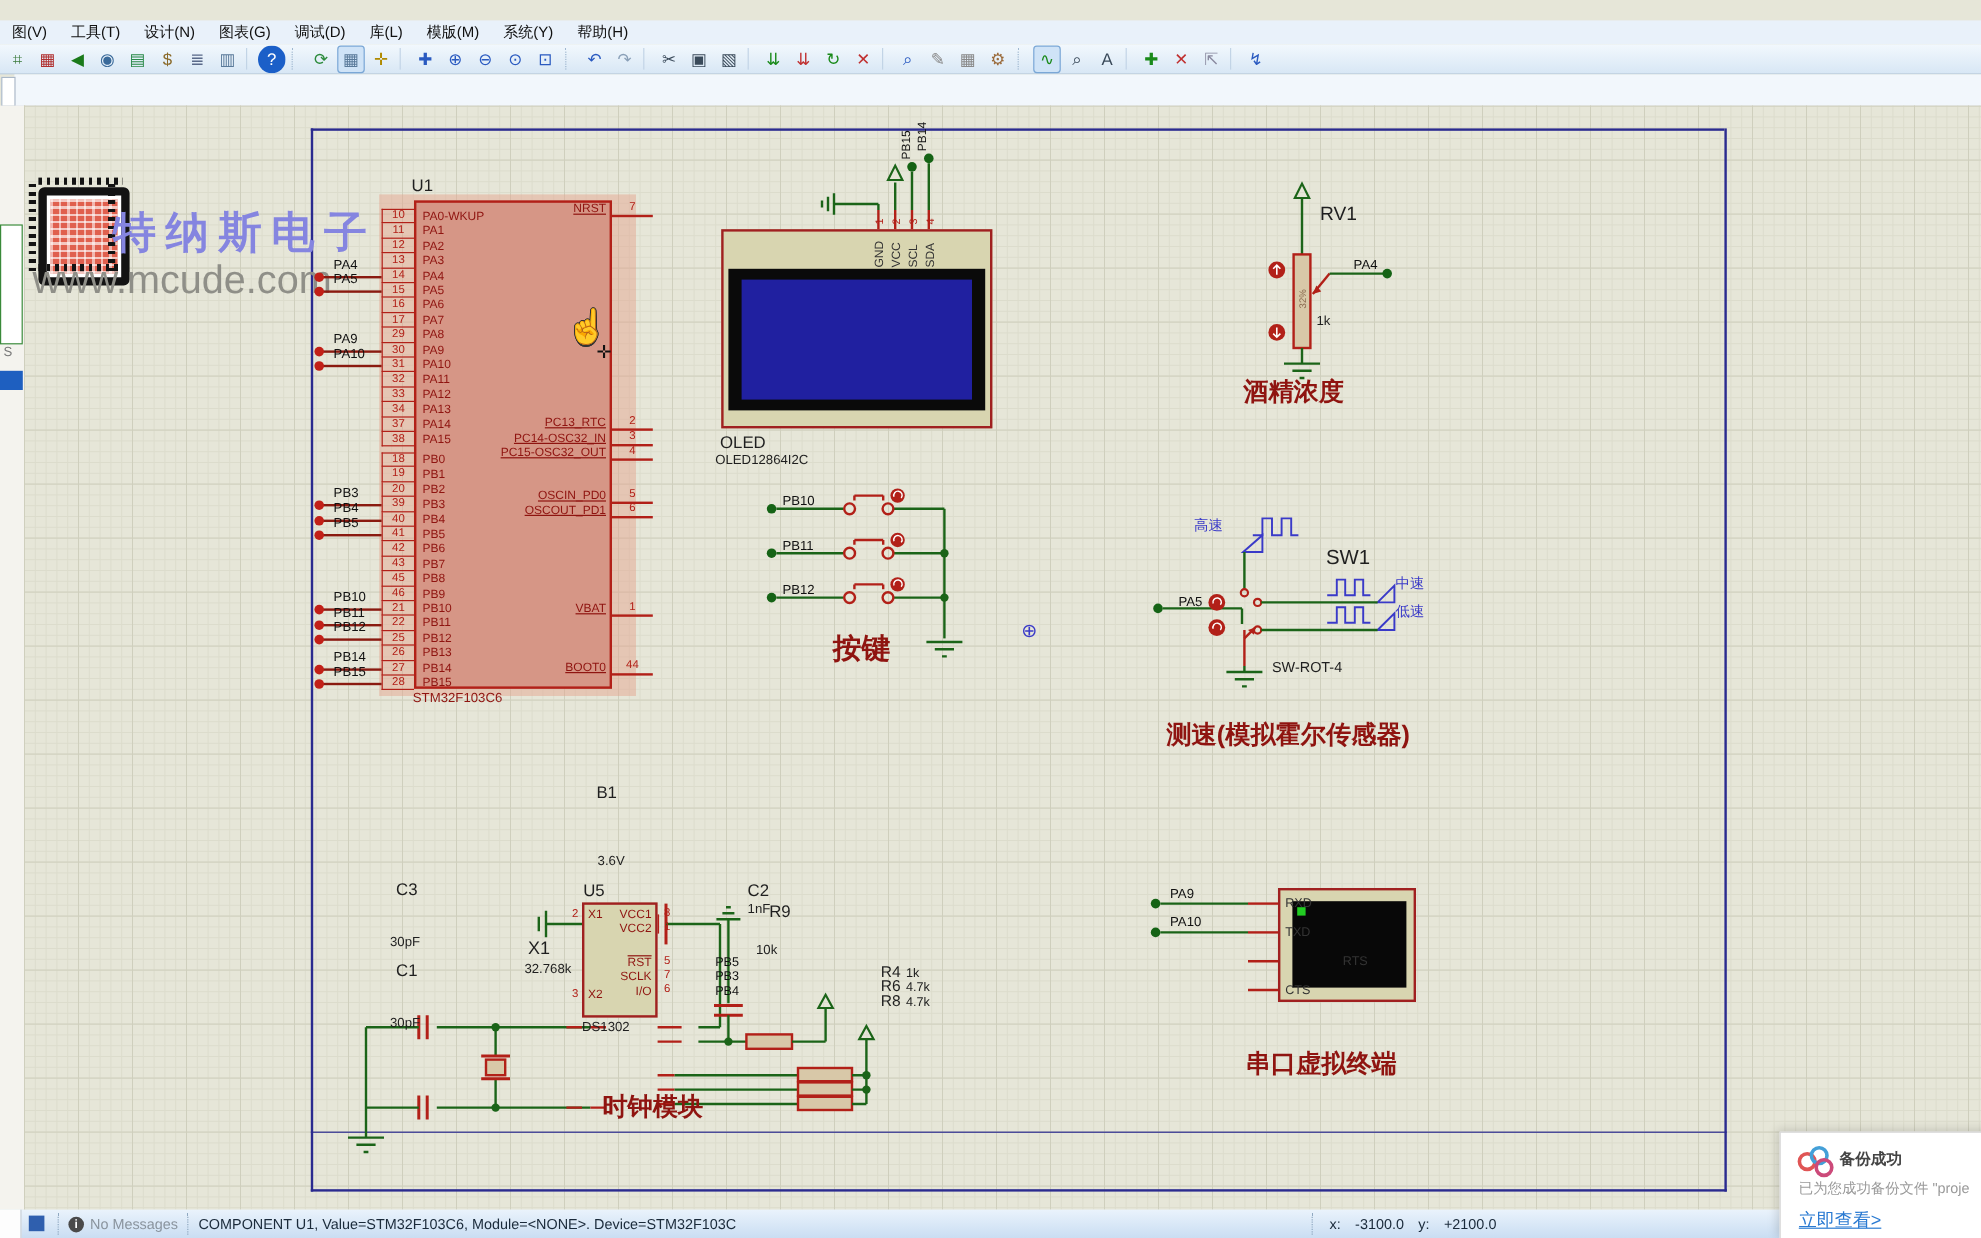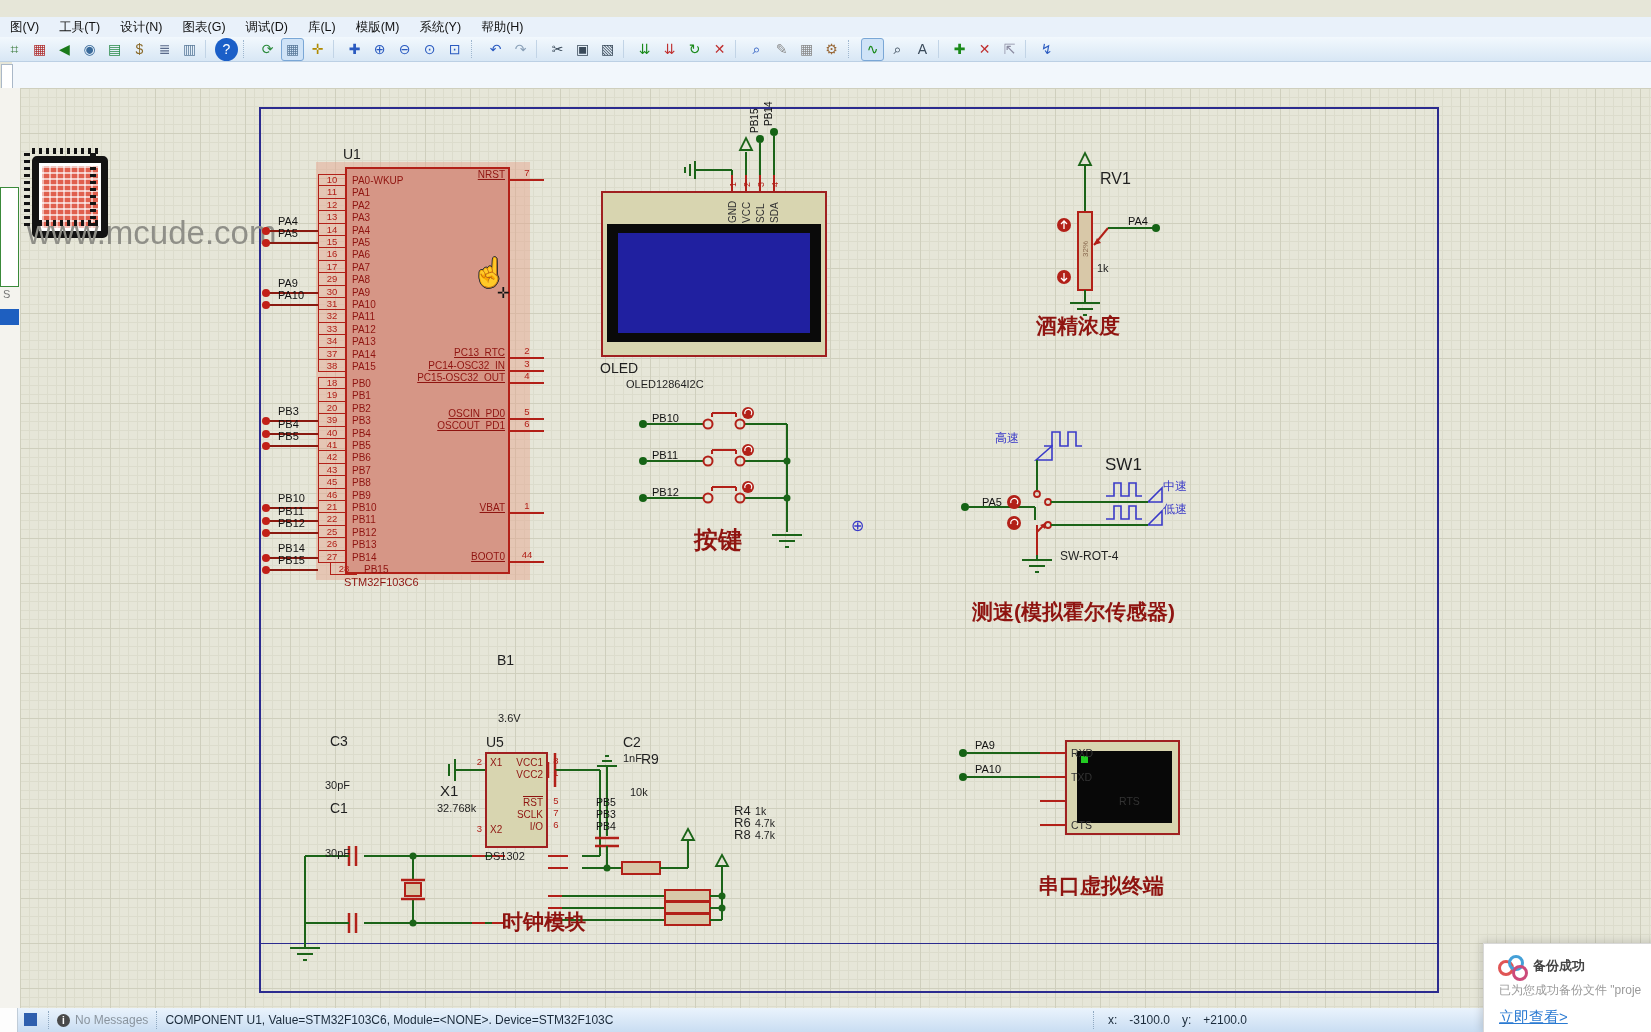--- a/index.html
+++ b/index.html
@@ -297,20 +297,21 @@
     <div class="line" style="left:239px;top:903px;width:1180px;height:2px"></div>
     <div class="line" style="left:239px;top:855px;width:1180px;height:1px"></div>
 
     <div class="abs" id="chiplogo">
         <div id="chipseal"></div>
       </div>
     <div class="chippins-h" style="left:12px;top:60px"></div>
     <div class="chippins-h" style="left:12px;top:132px"></div>
     <div class="chippins-v" style="left:4px;top:62px"></div>
     <div class="chippins-v" style="left:70px;top:62px"></div>
+    <div class="abs" id="brand">特纳斯电子</div>
     <div class="abs" id="wmurl">www.mcude.com</div>
 
     <div class="abs" id="u1halo"></div>
     <div class="abs" id="u1body"></div>
     <div class="abs ref" style="left:323px;top:58px">U1</div>
     <div class="abs val pinred" style="left:324px;top:488px">STM32F103C6</div>
     <div class="abs" style="left:298px;top:86px;width:28px;height:1px;background:#b22018"></div>
     <div class="abs" style="left:298px;top:289px;width:28px;height:1px;background:#b22018"></div>
     <div class="u1row" style="top: 86px;">
         <span class="u1num">10</span>
@@ -429,21 +430,21 @@
         <span class="u1pname">PB12</span>
       </div>
       <div class="u1row" style="top: 450.2px;">
         <span class="u1num">26</span>
         <span class="u1pname">PB13</span>
       </div>
       <div class="u1row" style="top: 462.6px;">
         <span class="u1num">27</span>
         <span class="u1pname">PB14</span>
       </div>
-      <div class="u1row" style="top: 475px; margin-left: 12px;">
+      <div class="u1row" style="top: 475px;">
         <span class="u1num">28</span>
         <span class="u1pname">PB15</span>
       </div>
     <div class="u1rpin" style="top: 92px;">
         <span class="rname">NRST</span>
         <span class="rnum">7</span>
         <span class="rstub"></span>
       </div>
       <div class="u1rpin" style="top: 270px;">
         <span class="rname">PC13_RTC</span>
@@ -558,21 +559,21 @@
       <text transform="translate(96,92) rotate(-90)" font-size="9" fill="#b22018">1</text>
       <text transform="translate(110,92) rotate(-90)" font-size="9" fill="#b22018">2</text>
       <text transform="translate(124,92) rotate(-90)" font-size="9" fill="#b22018">3</text>
       <text transform="translate(138,92) rotate(-90)" font-size="9" fill="#b22018">4</text>
       <text transform="translate(96,128) rotate(-90)" font-size="10" fill="#333">GND</text>
       <text transform="translate(110,128) rotate(-90)" font-size="10" fill="#333">VCC</text>
       <text transform="translate(124,128) rotate(-90)" font-size="10" fill="#333">SCL</text>
       <text transform="translate(138,128) rotate(-90)" font-size="10" fill="#333">SDA</text>
     </svg>
     <div class="abs ref" style="left:580px;top:272px">OLED</div>
-    <div class="abs val" style="left:606px;top:290px">OLED12864I2C</div>
+    <div class="abs val" style="left:576px;top:290px">OLED12864I2C</div>
 
     <svg style="left:610px;top:317px" width="185" height="160">
       <g stroke="#1b6418" stroke-width="2" fill="none">
         <path d="M17,19 H73 M114,19 H157 M17,56 H73 M114,56 H157 M17,93 H73 M114,93 H157"></path>
         <path d="M157,19 V127"></path>
         <path d="M157,127 M142,130 H172 M149,136 H165 M155,142 H159"></path>
       </g>
       <circle cx="13" cy="19" r="4" fill="#156315"></circle>
       <circle cx="13" cy="56" r="4" fill="#156315"></circle>
       <circle cx="13" cy="93" r="4" fill="#156315"></circle>

